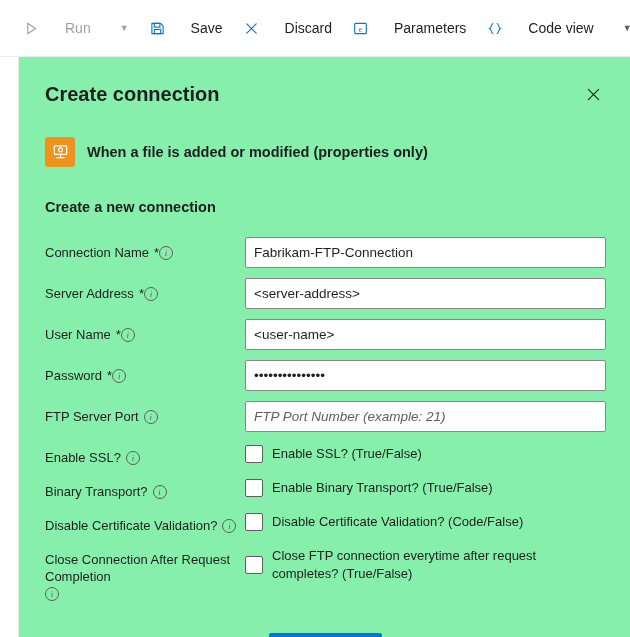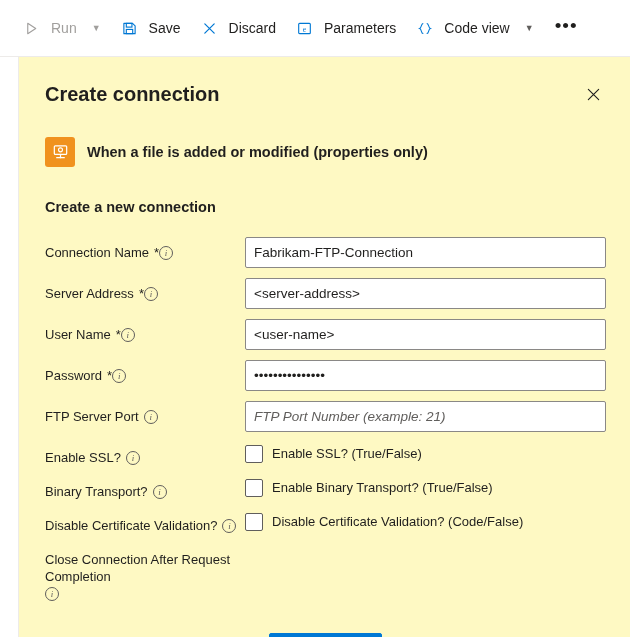--- a/index.html
+++ b/index.html
@@ -22,21 +22,21 @@
     align-items: center;
     height: 56px;
     padding: 0 14px;
     gap: 2px;
     border-bottom: 1px solid #edebe9;
     background: #ffffff;
   }
   .cmd-item {
     display: flex;
     align-items: center;
-    gap: 11px;
+    gap: 25px;
     padding: 6px 9px;
     border-radius: 2px;
     cursor: pointer;
     white-space: nowrap;
     font-size: 14px;
     color: #201f1e;
   }
   .cmd-item.disabled { color: #a19f9d; cursor: default; }
   .cmd-label { font-size: 14px; }
   .cmd-icon {
@@ -62,21 +62,21 @@
   }
 
   
   .panel {
     position: relative;
     height: calc(637px - 57px);
     padding: 0;
     box-sizing: border-box;
     border-left: 1px solid #edebe9;
     margin-left: 18px;
-    background: #fef9c3;
+    background: #86efac;
   }
   .panel-header {
     display: flex;
     align-items: flex-start;
     justify-content: space-between;
     padding: 24px 22px 0 26px;
   }
   .panel-title {
     font-size: 20px;
     font-weight: 600;
@@ -408,20 +408,24 @@
         <div class="cbox"></div>
         <div class="cblabel">Disable Certificate Validation? (Code/False)</div>
       </div>
     </div>
 
     <div class="cbrow">
       <div class="flabel">
         <span class="txt">Close Connection After Request Completion</span>
         <span class="info">i</span>
       </div>
+      <div class="cbwrap">
+        <div class="cbox"></div>
+        <div class="cblabel">Close FTP connection everytime after request completes? (True/False)</div>
+      </div>
     </div>
 
     <div class="footer">
       <button class="primary-btn">Create new</button>
     </div>
 
   </div>
 </div>
 
 </body></html>

